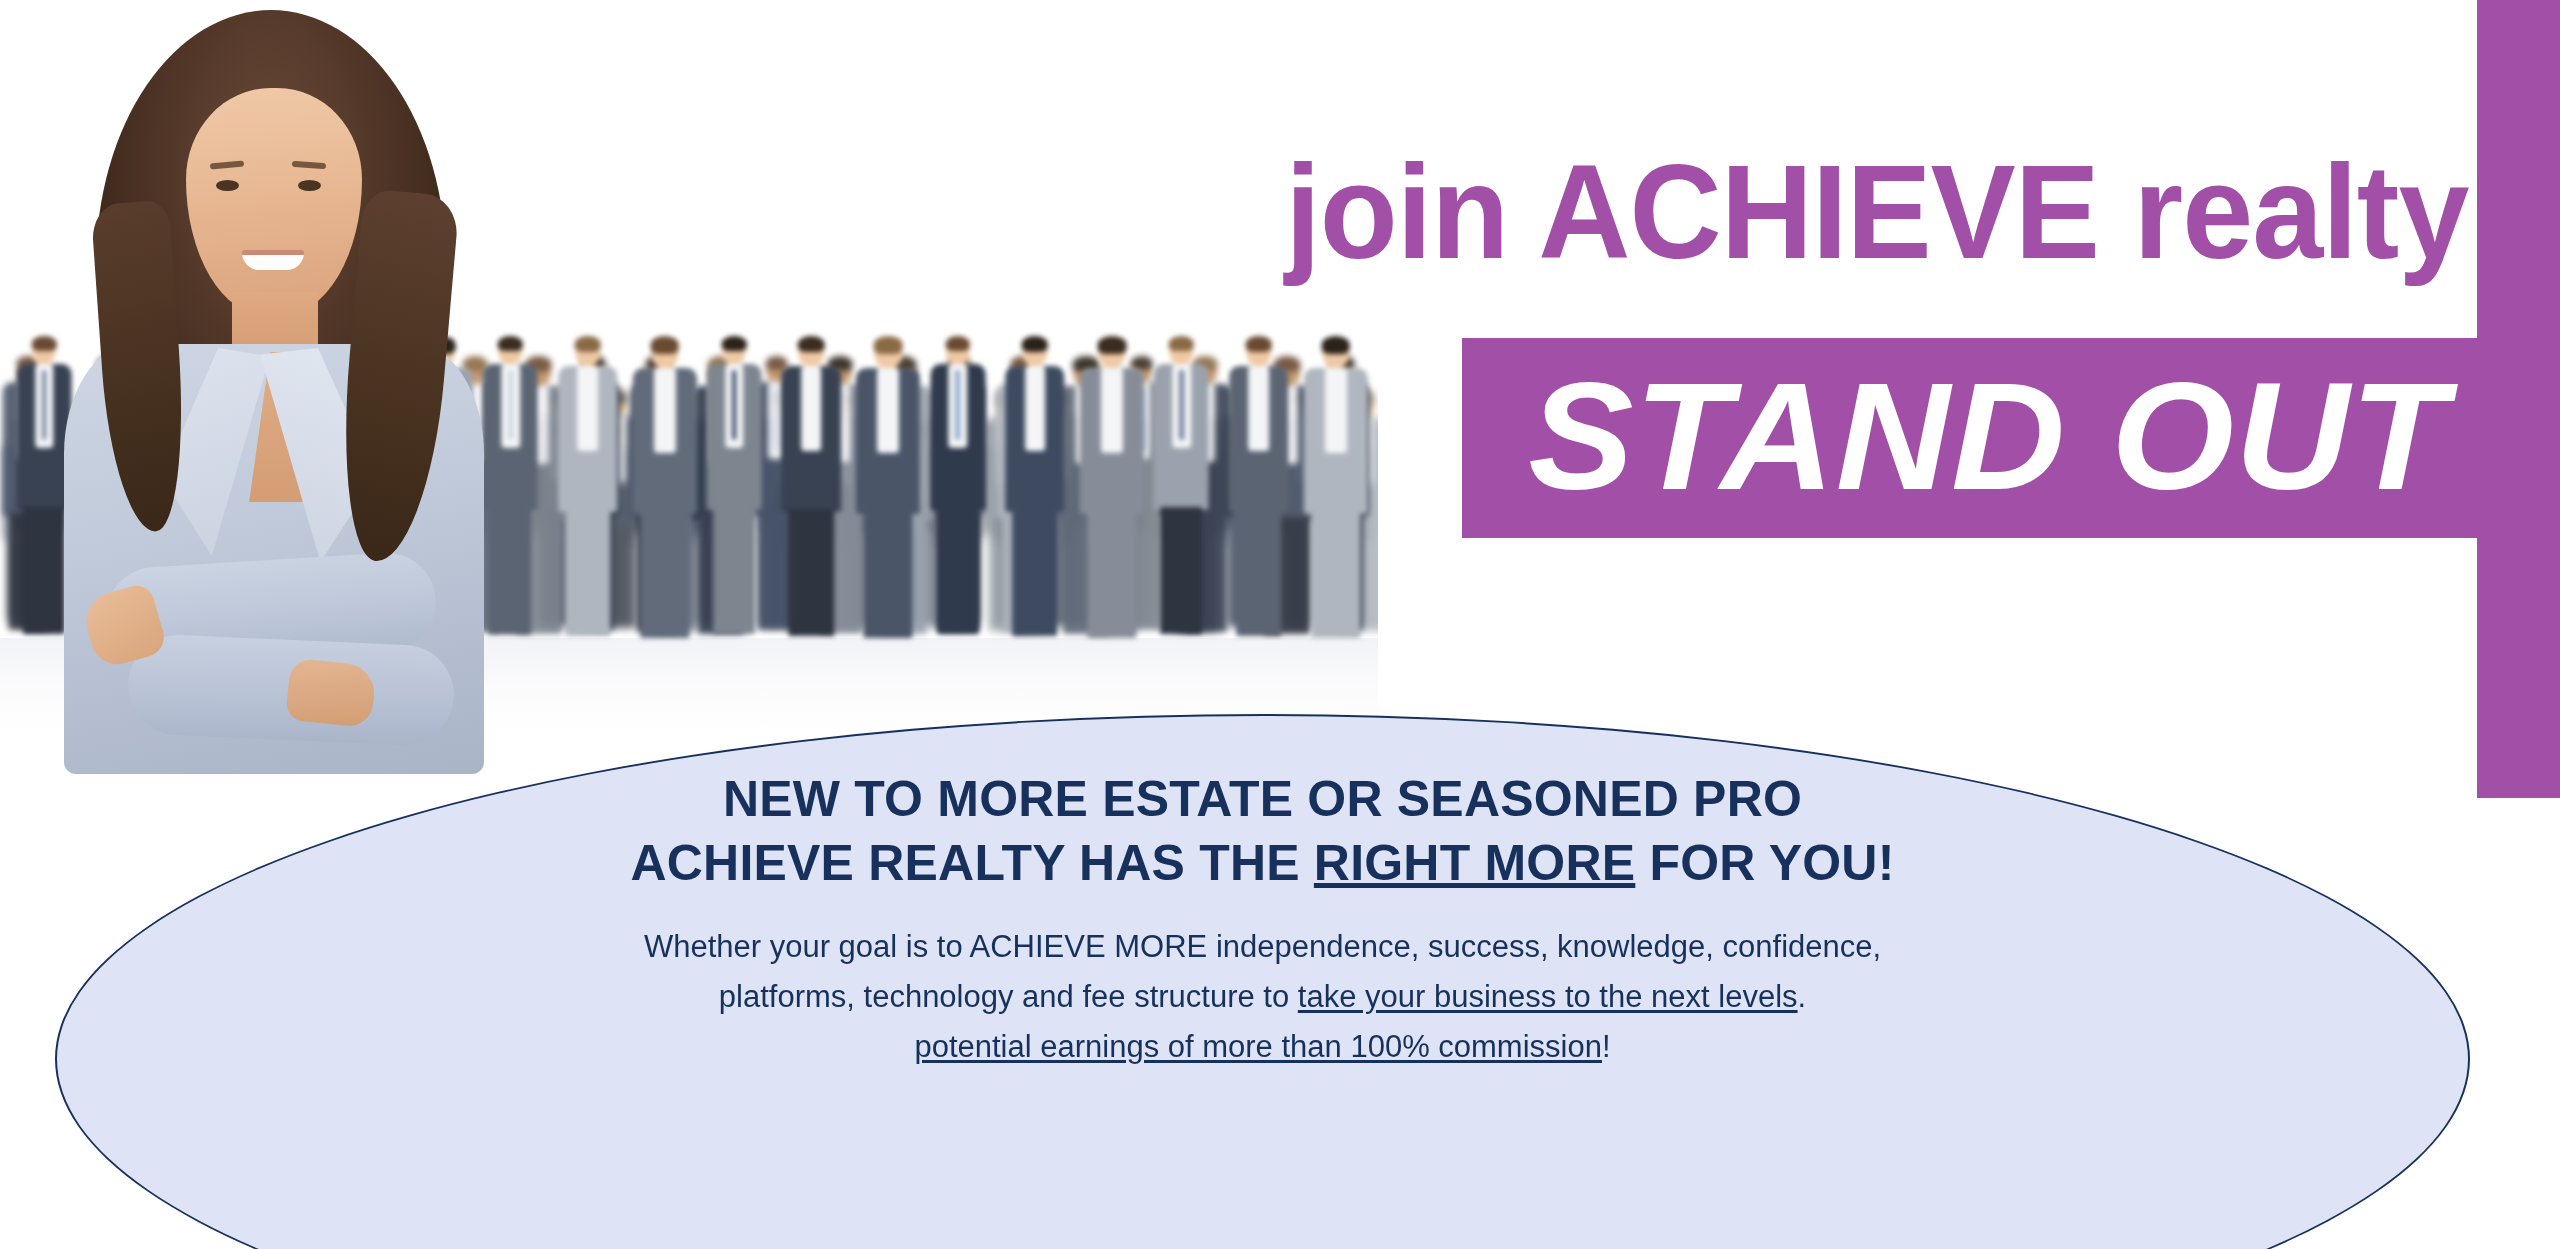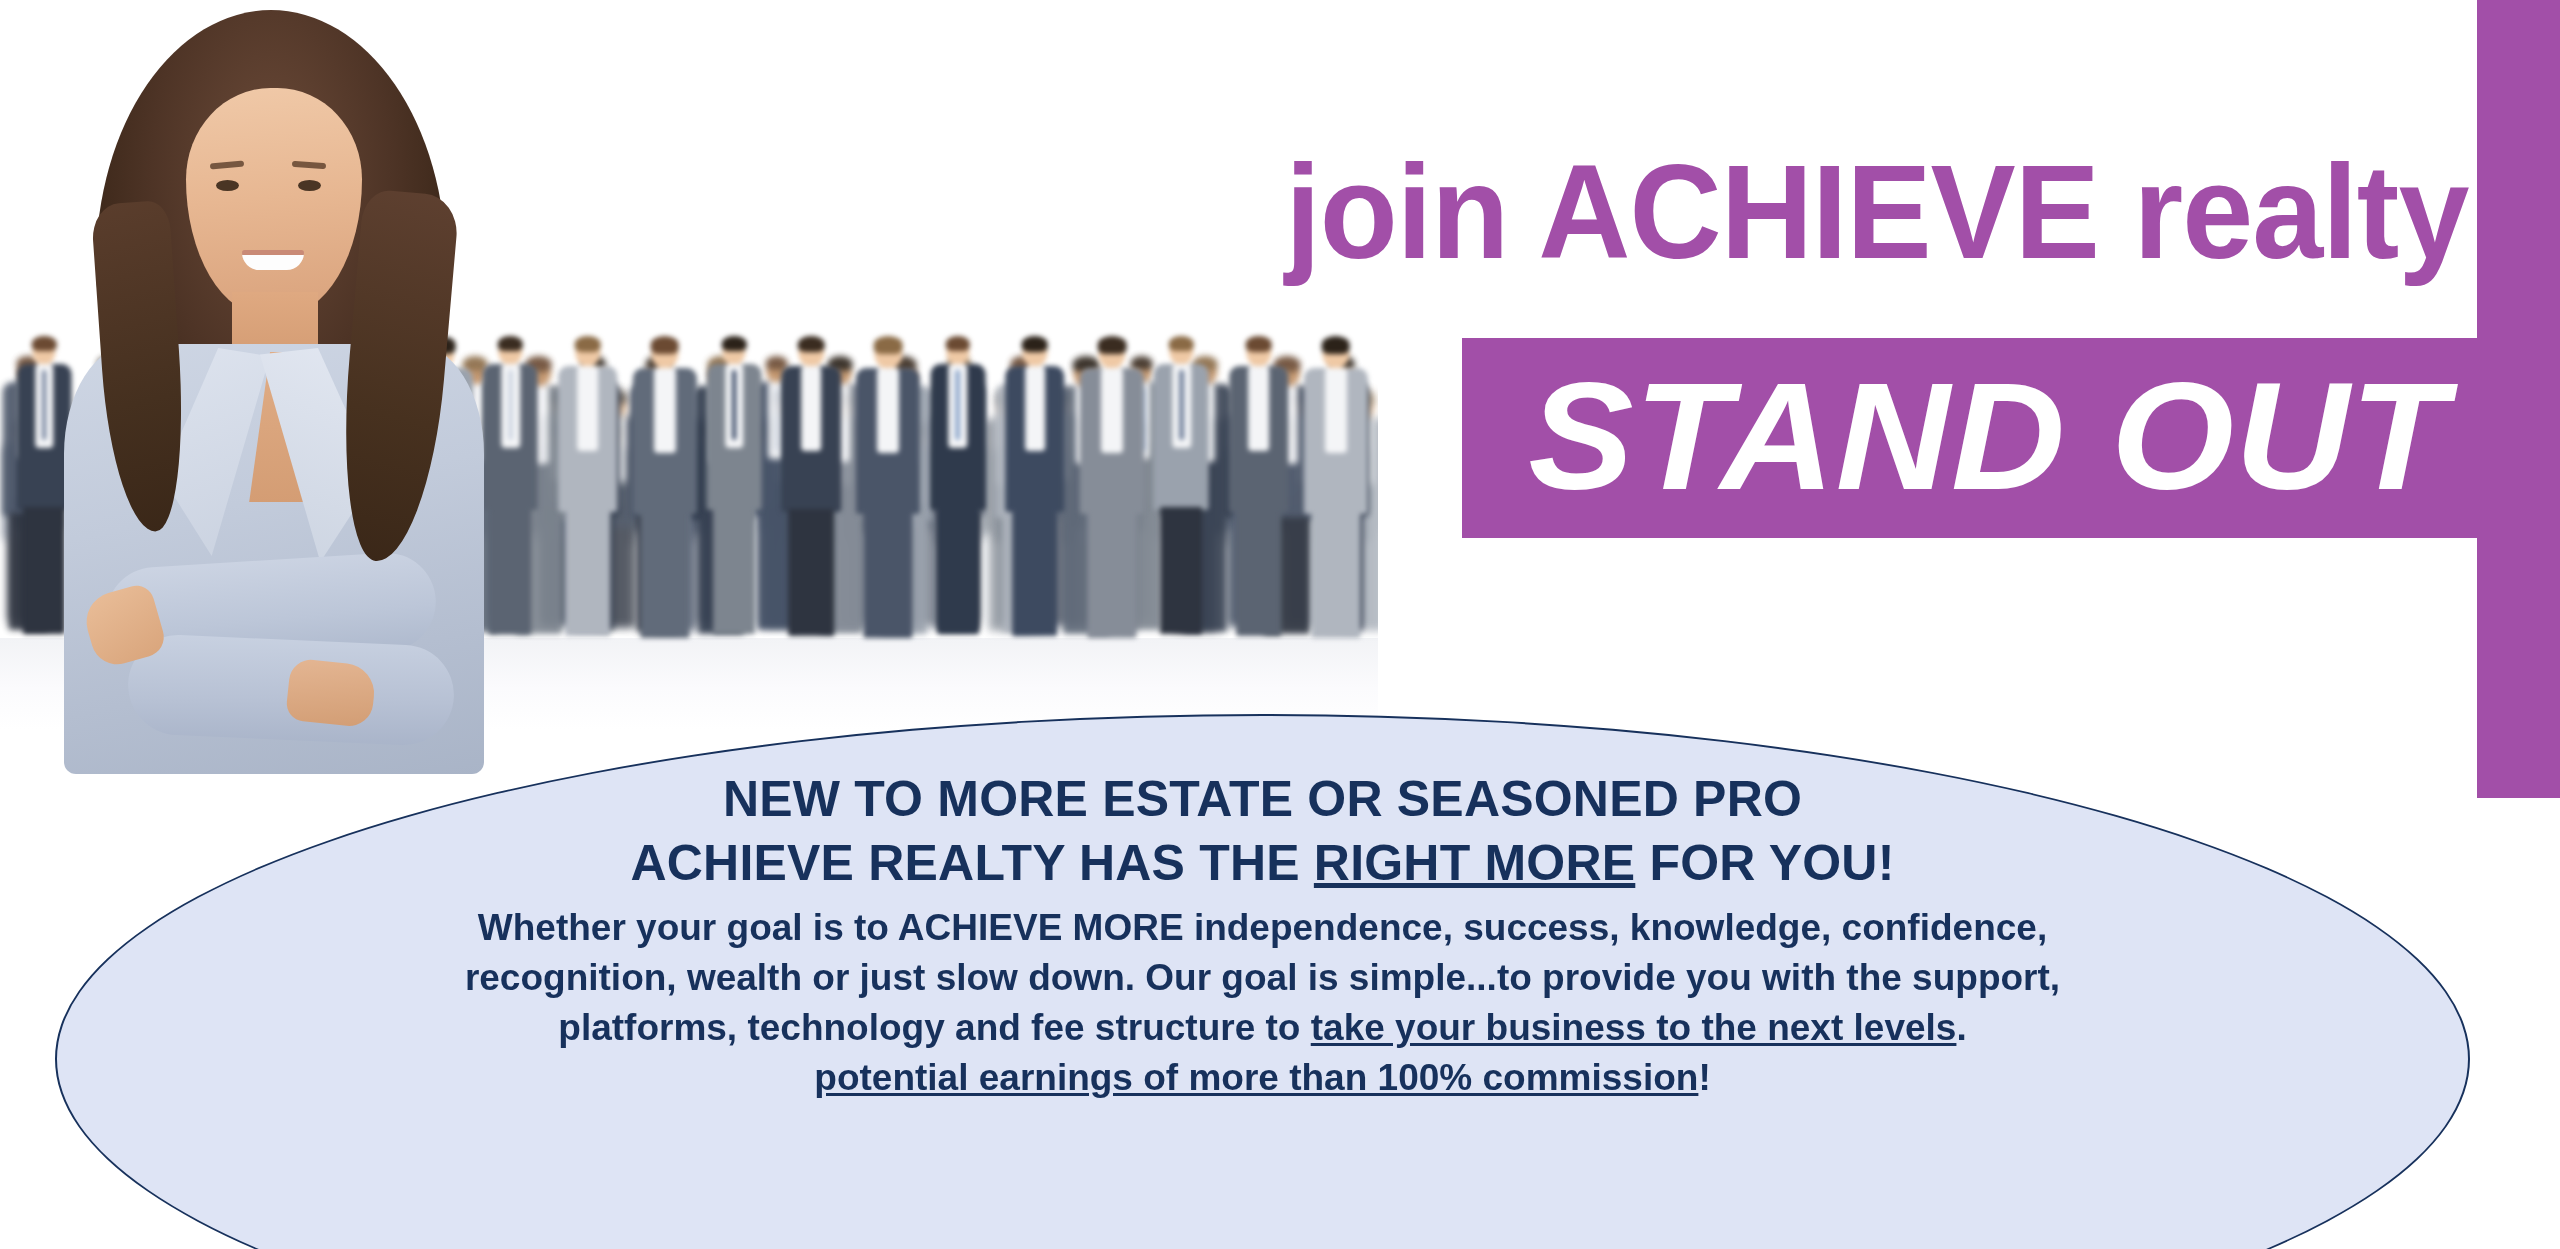--- a/index.html
+++ b/index.html
@@ -193,22 +193,22 @@
   }
   .ell-h1 {
     font-size:50px; font-weight:bold; line-height:62px;
     letter-spacing:.2px; white-space:nowrap;
   }
   .ell-h2 {
     font-size:50px; font-weight:bold; line-height:62px;
     letter-spacing:.2px; white-space:nowrap; margin-top:2px;
   }
   .ell-body {
-    margin-top:9px;
-    font-size:37px; font-weight:bold; line-height:50px;
+    margin-top:28px;
+    font-size:31px; font-weight:normal; line-height:50px;
     letter-spacing:0px;
   }
   .ell-body div { white-space:nowrap; }
   .u { text-decoration:underline; text-underline-offset:3px; }
 </style>
 </head>
 <body>
 
 <div id="stage">
 
@@ -1003,19 +1003,18 @@
   <div class="ellipse-content">
 
     <div class="ell-h1">NEW TO MORE ESTATE OR SEASONED PRO</div>
 
     <div class="ell-h2">
       <span>ACHIEVE REALTY HAS THE </span><span class="u">RIGHT MORE</span><span> FOR YOU!</span>
     </div>
 
     <div class="ell-body">
       <div>Whether your goal is to ACHIEVE MORE independence, success, knowledge, confidence,</div>
-      <div>recognition, wealth or just slow down.  Our goal is simple...to provide you with the support,</div>
       <div><span>platforms, technology and fee structure to </span><span class="u">take your business to the next levels</span><span>.</span></div>
       <div><span class="u">potential earnings of more than 100% commission</span><span>!</span></div>
     </div>
   </div>
 
 </div>
 
 </body></html>

